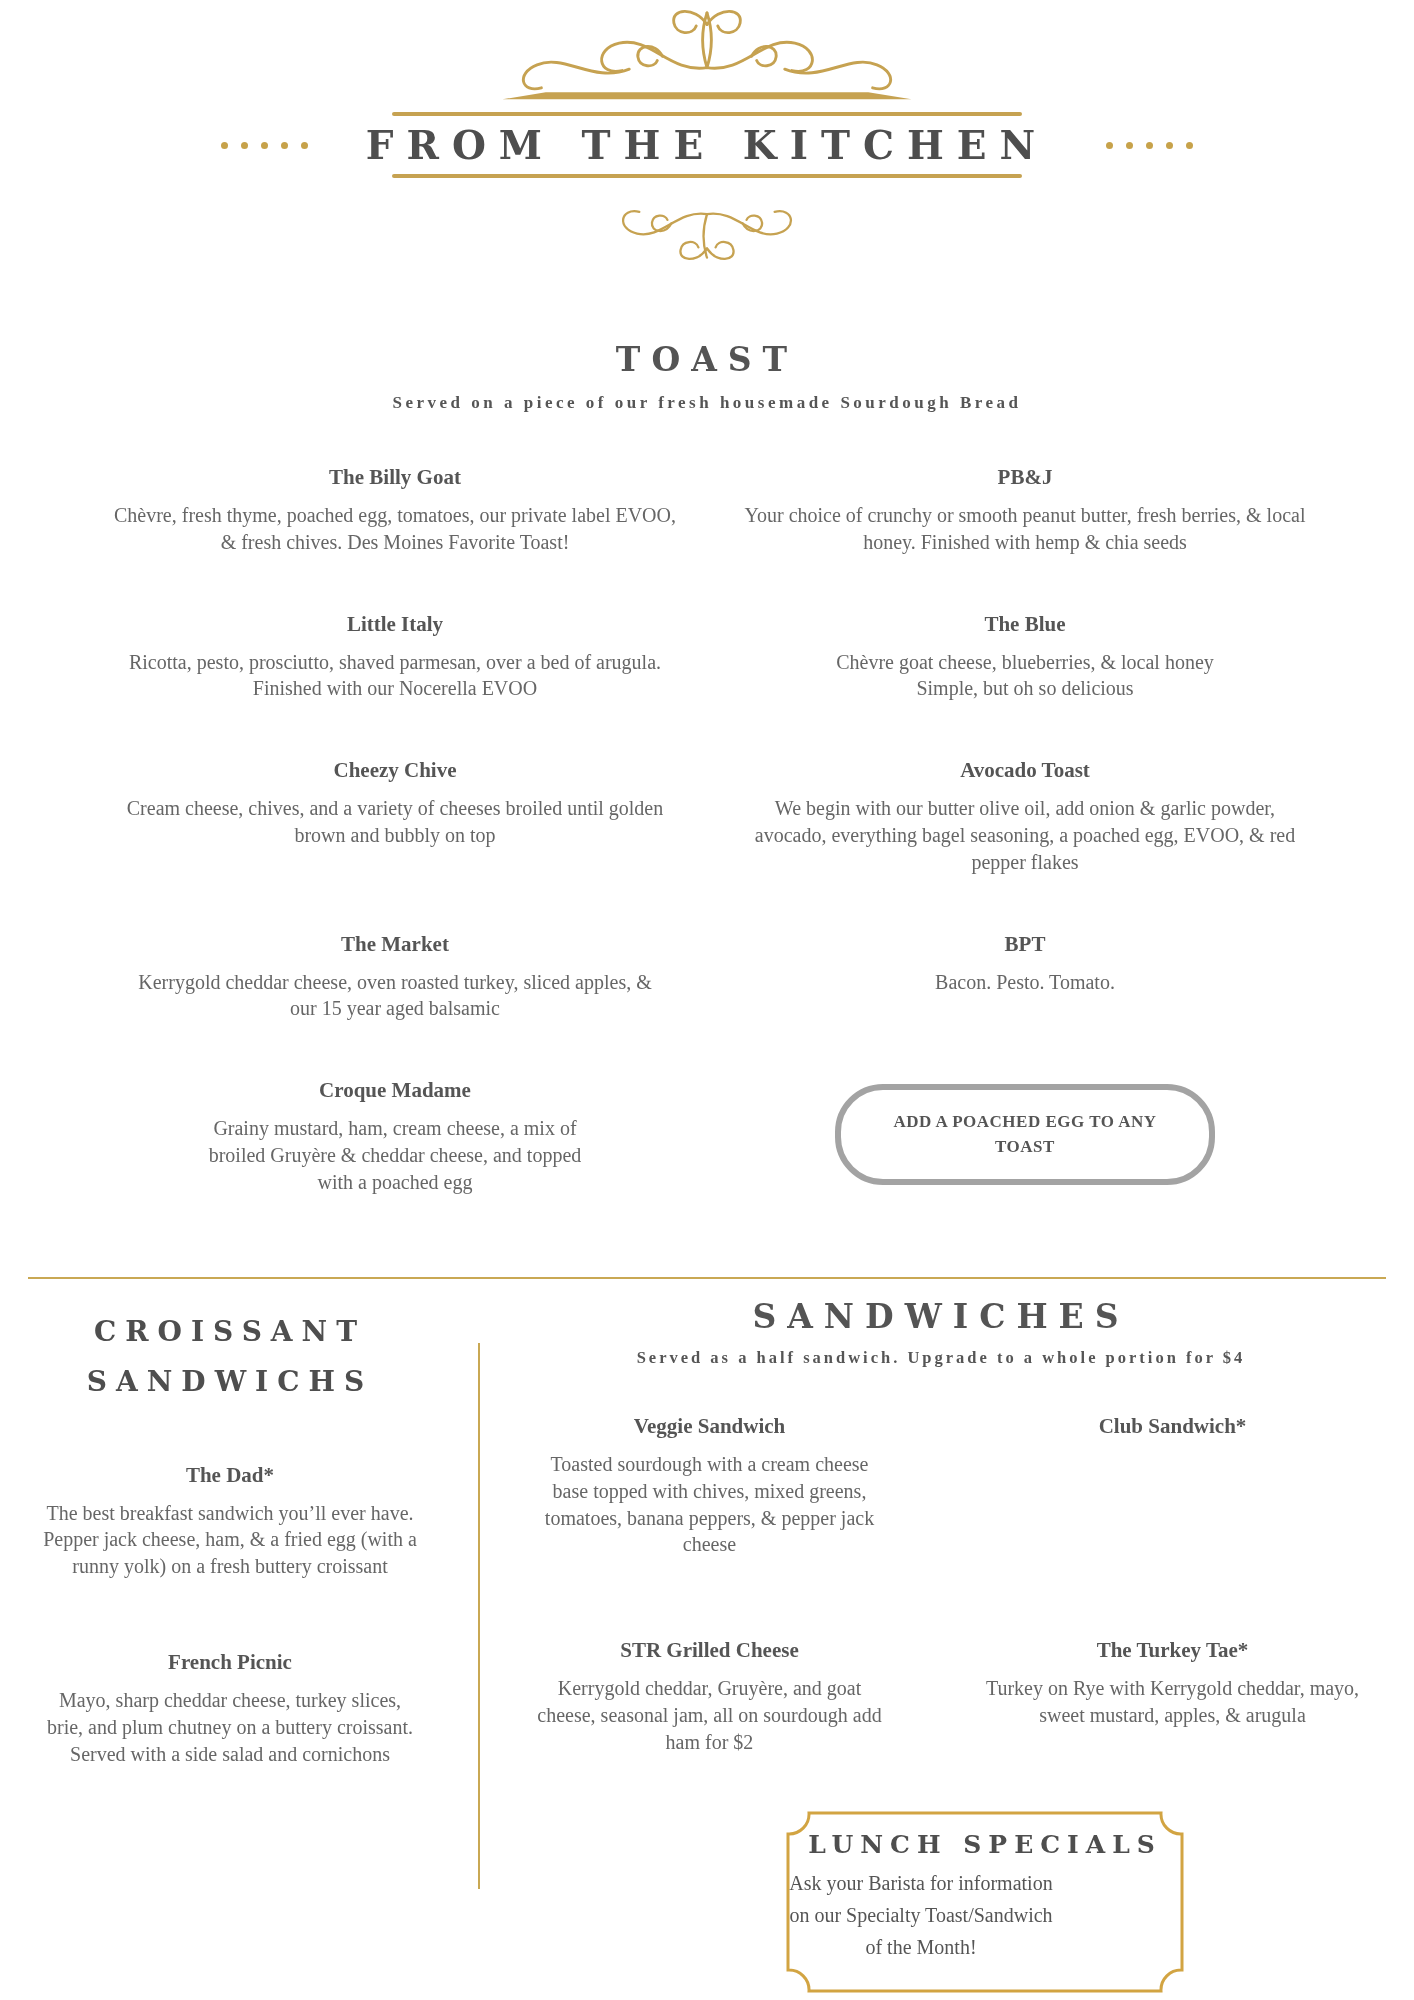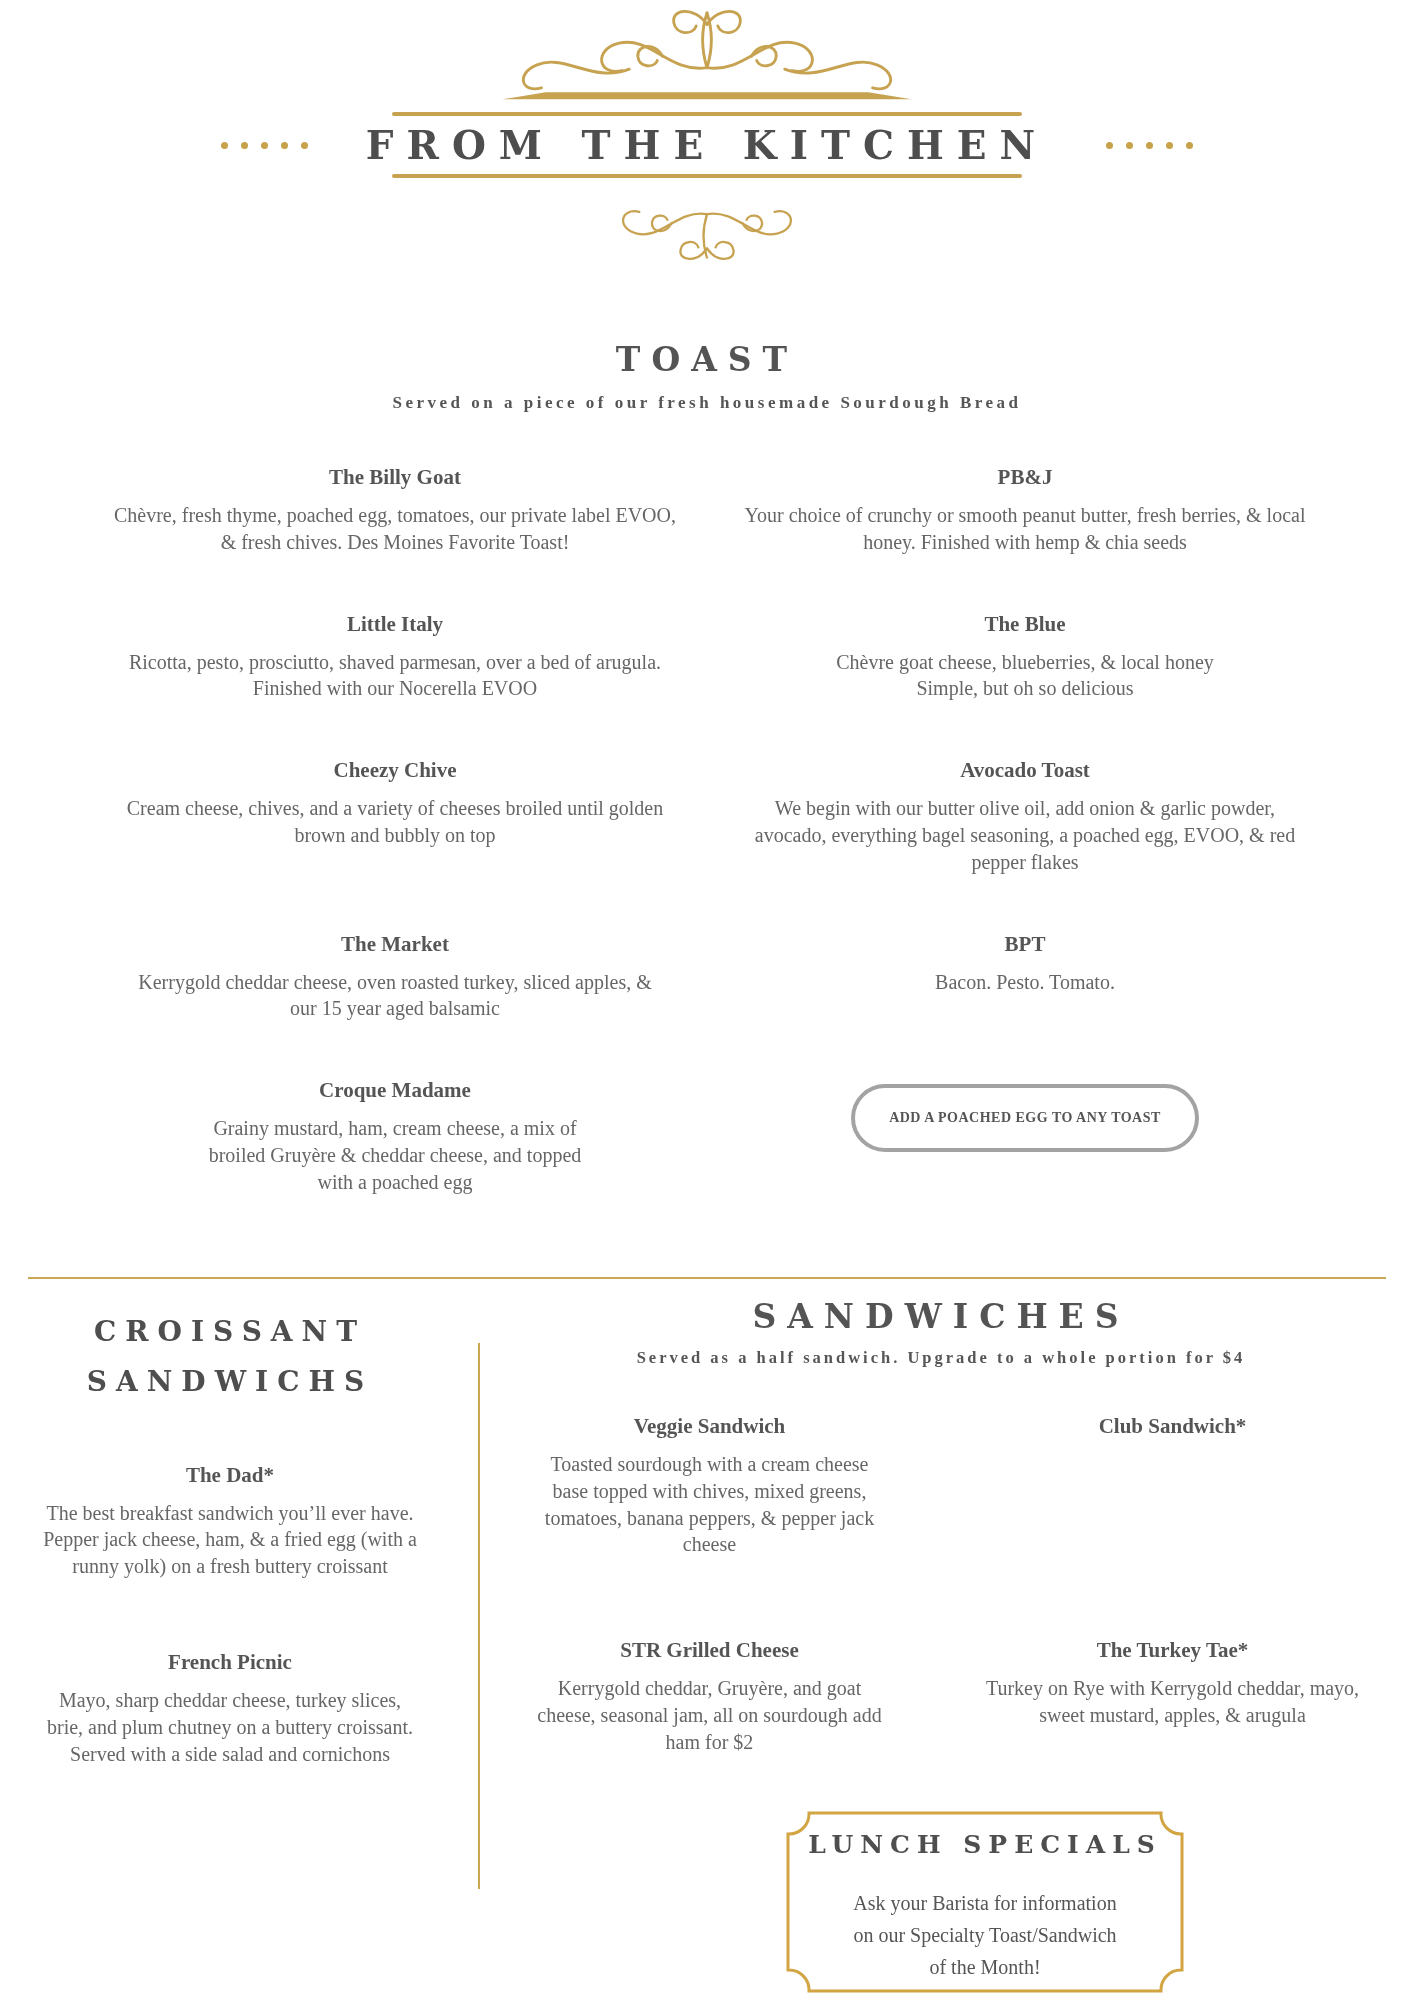--- a/index.html
+++ b/index.html
@@ -50,23 +50,23 @@
   .item .desc{
     font-size:20px;color:#666;line-height:1.34;
     margin:0 auto;white-space:pre-line;
   }
   .w580{max-width:580px;} .w570{max-width:570px;} .w560{max-width:560px;}
   .w540{max-width:540px;} .w480{max-width:480px;} .w400{max-width:400px;}
   .w380{max-width:380px;} .w360{max-width:360px;} .w340{max-width:340px;}
   .w410{max-width:410px;}
   .pill-wrap{display:flex;justify-content:center;align-items:flex-start;padding-top:6px;}
   .pill{
-    border:4px solid #a3a3a3;border-radius:48px;
+    border:6px solid #a3a3a3;border-radius:48px;
     padding:20px 34px;max-width:300px;
-    font-size:14px;font-weight:bold;color:#555;
+    font-size:17px;font-weight:bold;color:#555;
     line-height:1.45;text-align:center;letter-spacing:.5px;
   }
   
   .section-divider{position:absolute;top:1277px;left:28px;right:28px;height:2px;background:#c9a853;}
   .bottom{position:absolute;top:1279px;left:0;right:0;bottom:0;}
   .v-divider{position:absolute;left:478px;top:64px;width:2px;height:546px;background:#c9a853;}
   .left-col{position:absolute;left:10px;top:28px;width:440px;text-align:center;}
   .col-title{
     font-family:"DejaVu Serif", serif;
     font-size:28px;font-weight:bold;color:#4e4e4e;
@@ -87,22 +87,22 @@
   
   .lunch-box{
     position:relative;
     width:404px;height:188px;
     margin:52px auto 0;
     transform:translateX(44px);
   }
   .lunch-frame{position:absolute;inset:0;}
   .lunch-inner{
     position:absolute;inset:0;
-    display:flex;flex-direction:column;align-items:center;
-    padding-top:22px;box-sizing:border-box;gap:20px;
+    display:flex;flex-direction:column;
+    padding-top:22px;box-sizing:border-box;
   }
   .lunch-title{
     font-family:"DejaVu Serif", serif;
     font-size:25px;font-weight:bold;color:#4e4e4e;
     letter-spacing:7px;margin:0;
   }
   .lunch-desc{
     margin:8px 0 0;max-width:276px;
     font-size:20px;color:#555;line-height:1.62;
   }

